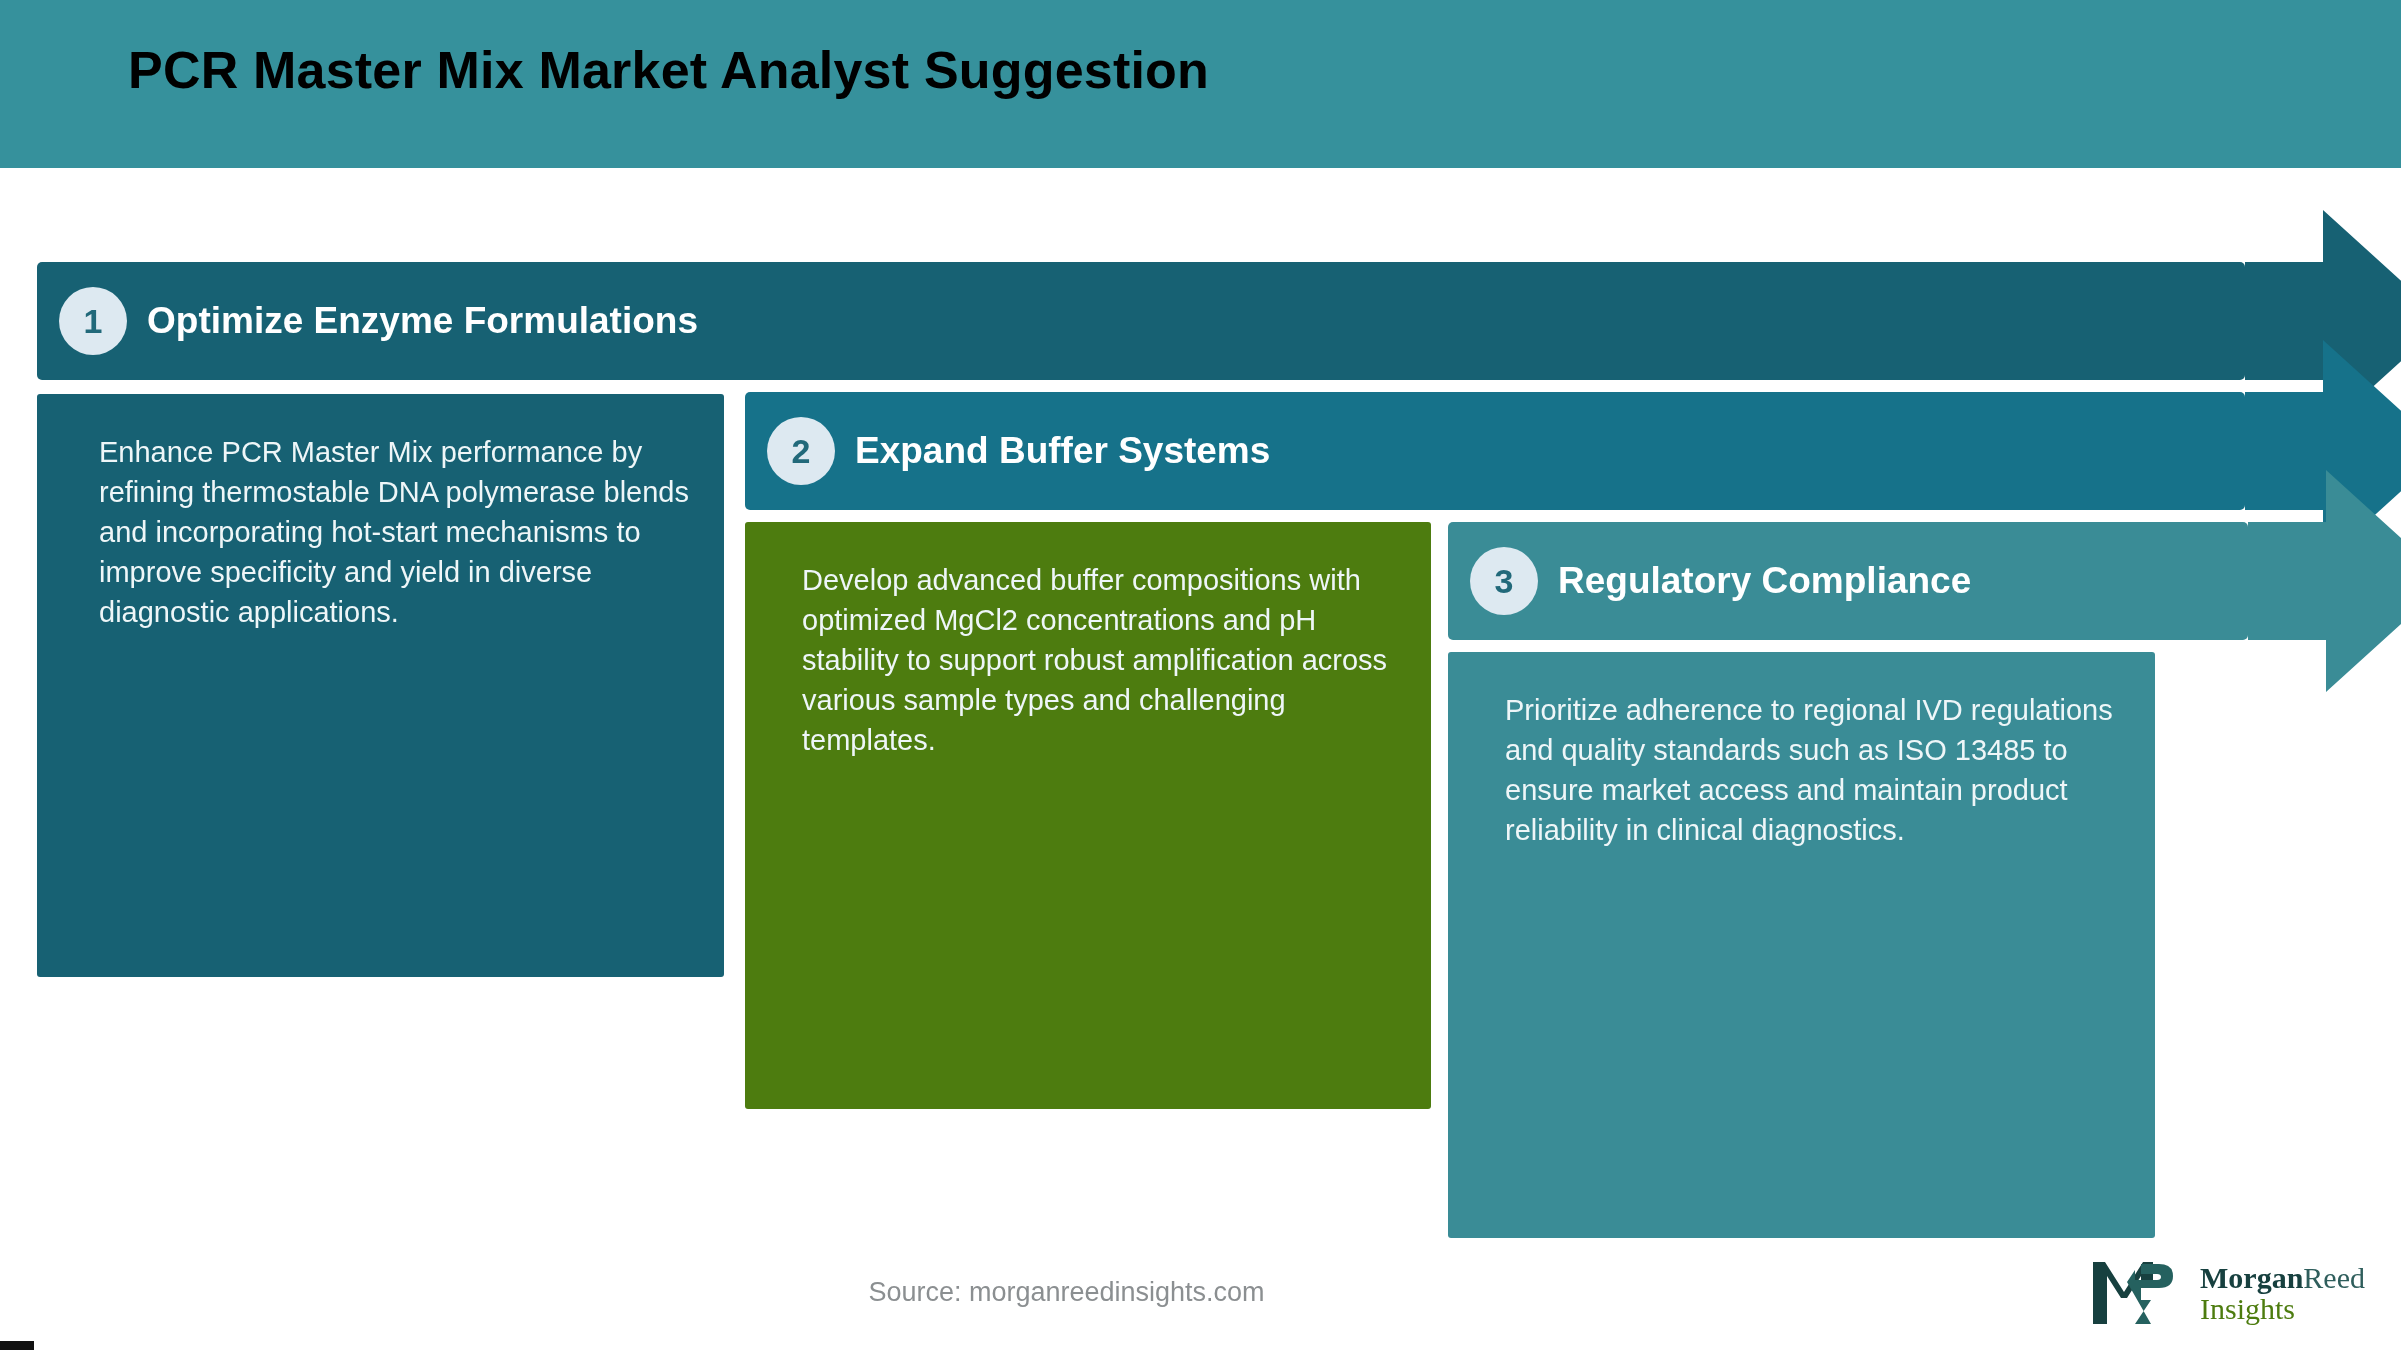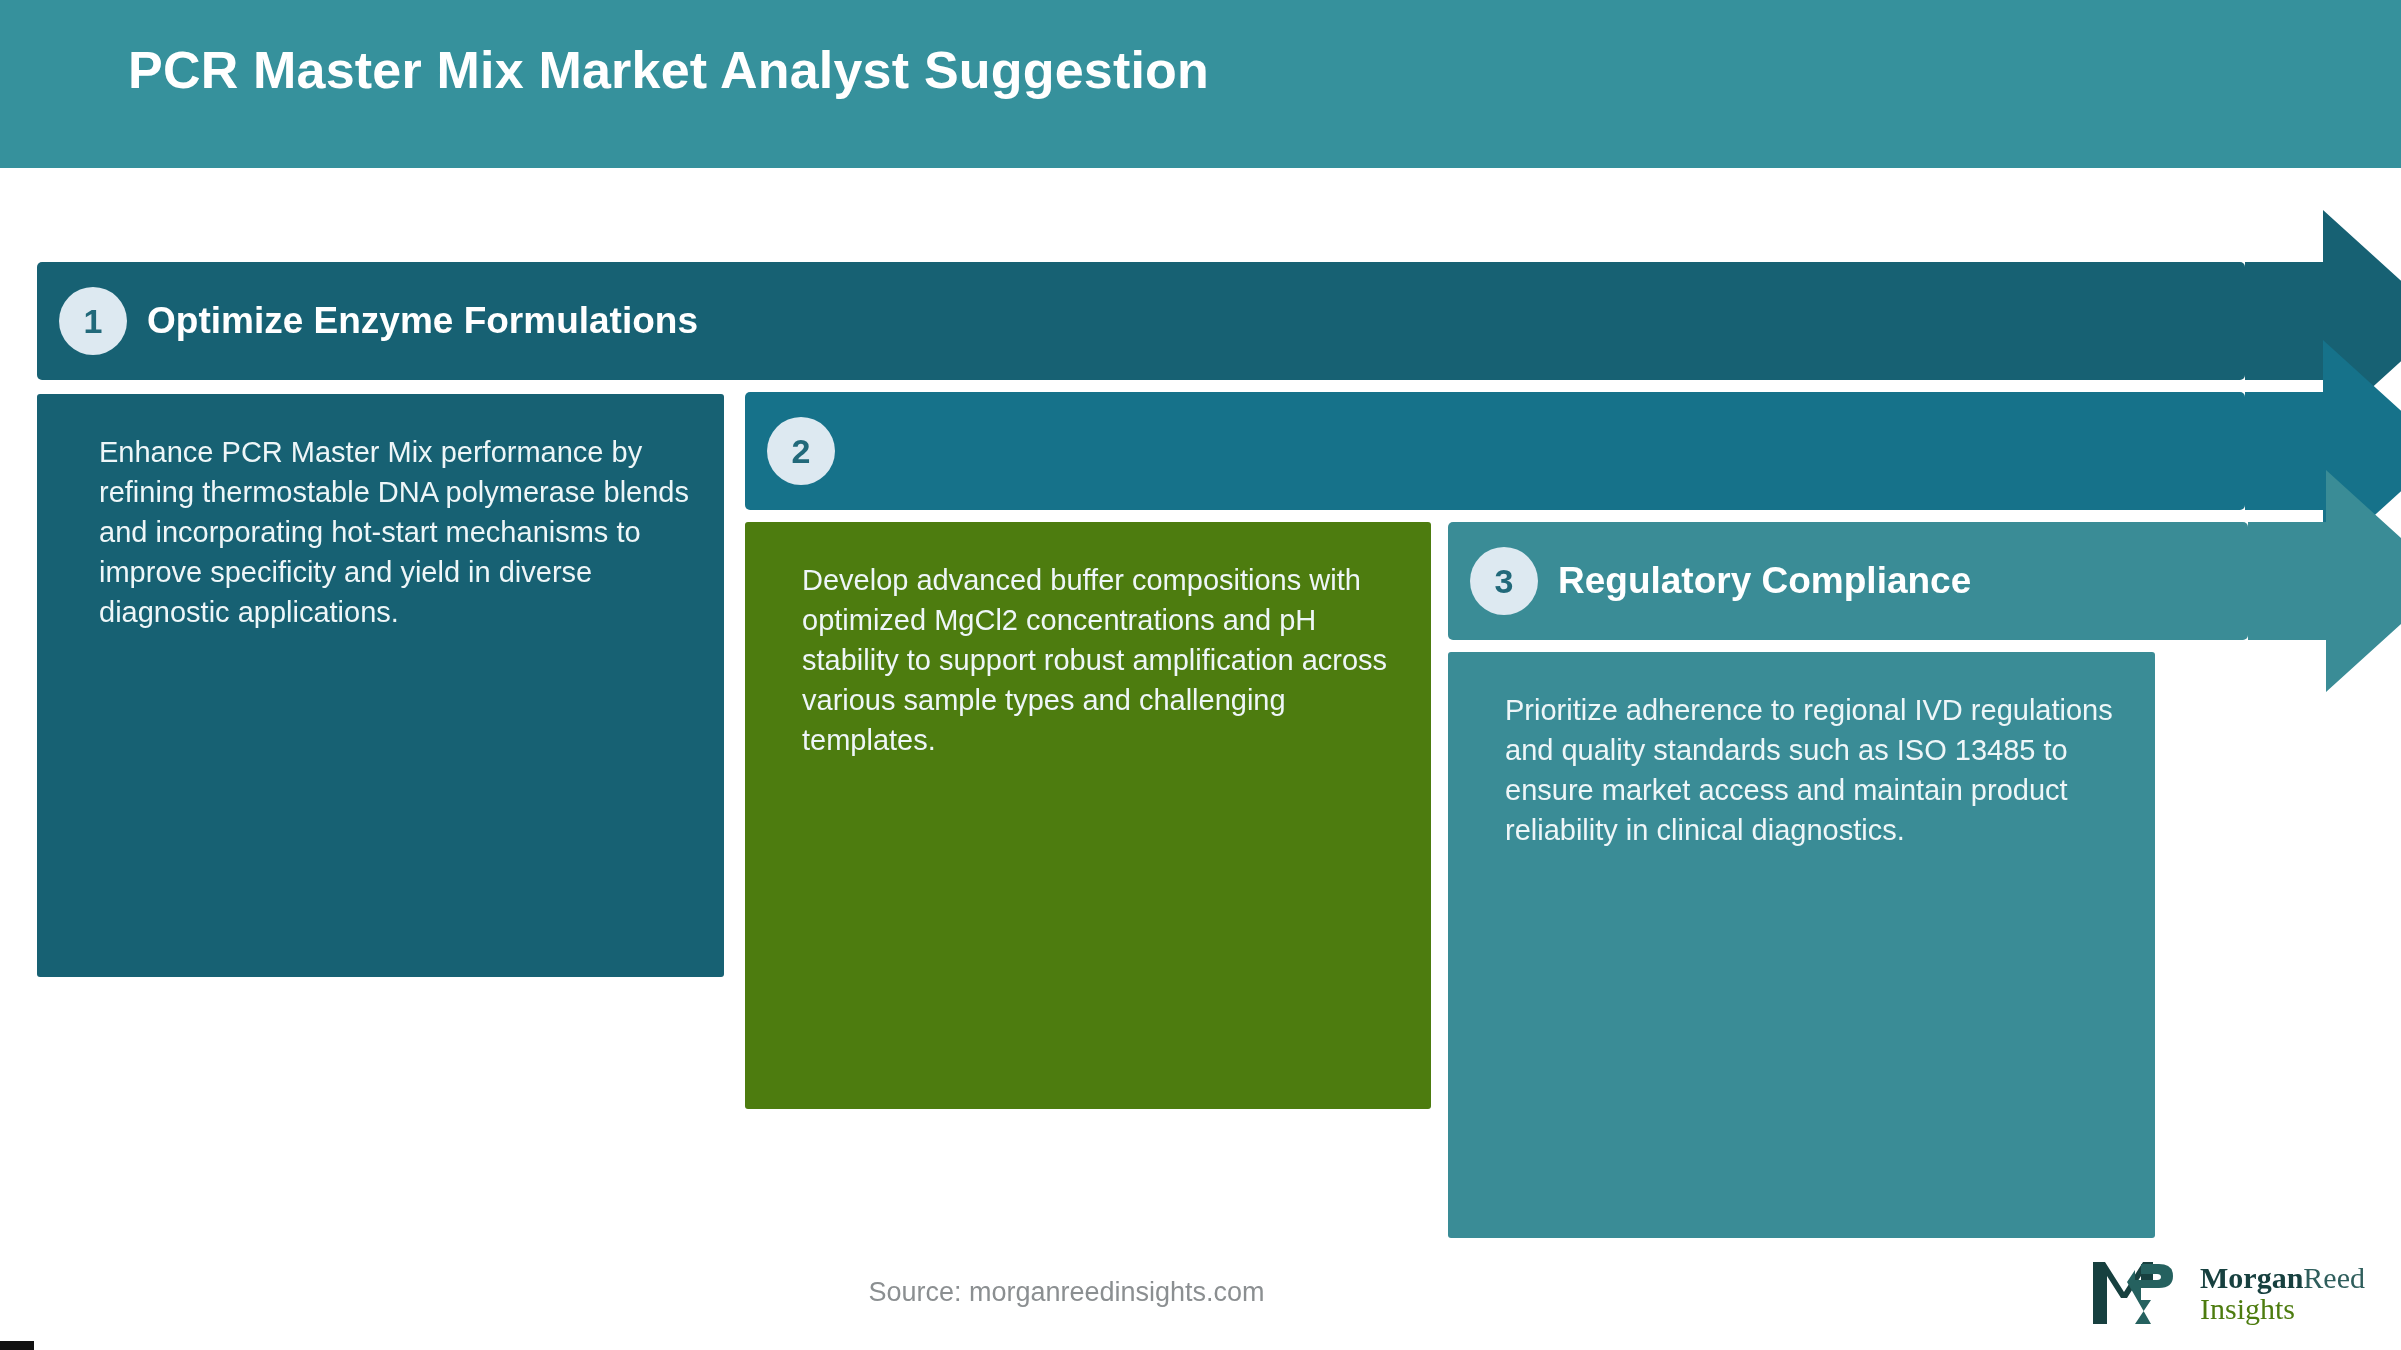--- a/index.html
+++ b/index.html
@@ -31,21 +31,21 @@
     width: 2401px;
     height: 168px;
     background: #36919c;
   }
   #title-text {
     position: absolute;
     left: 128px;
     top: 40px;
     font-size: 52px;
     font-weight: bold;
-    color: #ffffff;
+    color: #000000;
     letter-spacing: 0.2px;
     white-space: nowrap;
   }
 
   
   .arrow-row {
     position: absolute;
     height: 118px;
   }
   .arrow-bar {
@@ -182,20 +182,21 @@
   </div>
 
   <div class="arrow-row" style="left:745px; top:392px; width:1500px;">
     <div class="arrow-bar" style="width:1500px; background:#16728a;"></div>
     <div class="arrow-head" style="left:1500px;">
       <svg width="200" height="222" viewBox="0 0 200 222" aria-hidden="true">
         <path d="M0 52 L78 52 L78 0 L196 107 Q200 111 196 115 L78 222 L78 170 L0 170 Z" fill="#16728a"></path>
       </svg>
     </div>
     <div class="badge">2</div>
+    <div class="arrow-title">Expand Buffer Systems</div>
   </div>
 
   <div class="body-card card-2" style="left:745px; top:522px; width:686px; height:587px; background:#4d7c0f;">
     <div class="body-text">Develop advanced buffer compositions with optimized MgCl2 concentrations and pH stability to support robust amplification across various sample types and challenging templates.</div>
   </div>
 
   <div class="arrow-row" style="left:1448px; top:522px; width:800px;">
     <div class="arrow-bar" style="width:800px; background:#3a8c96;"></div>
     <div class="arrow-head" style="left:800px;">
       <svg width="200" height="222" viewBox="0 0 200 222" aria-hidden="true">

